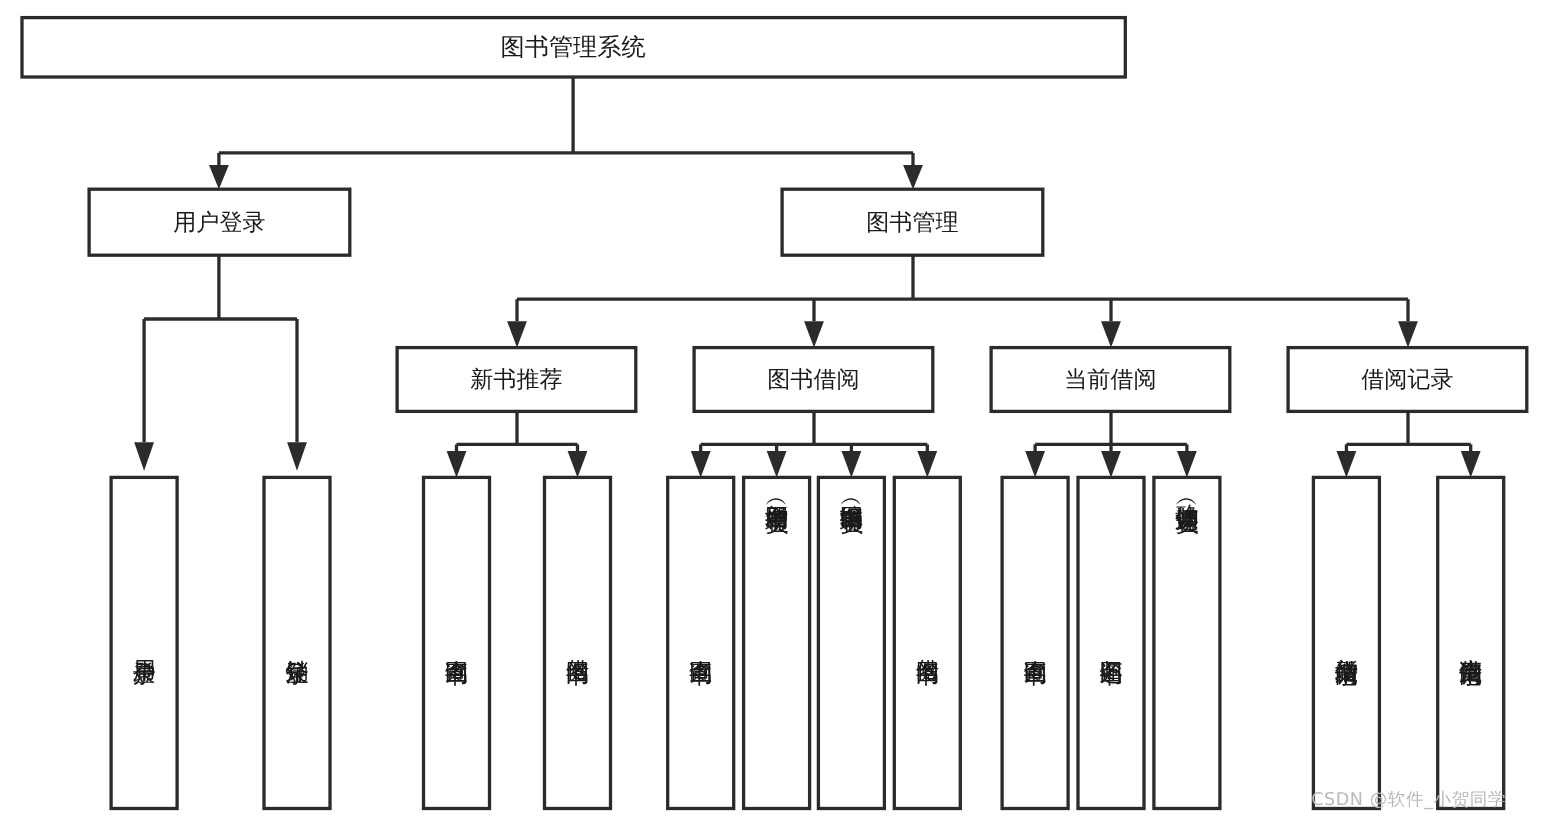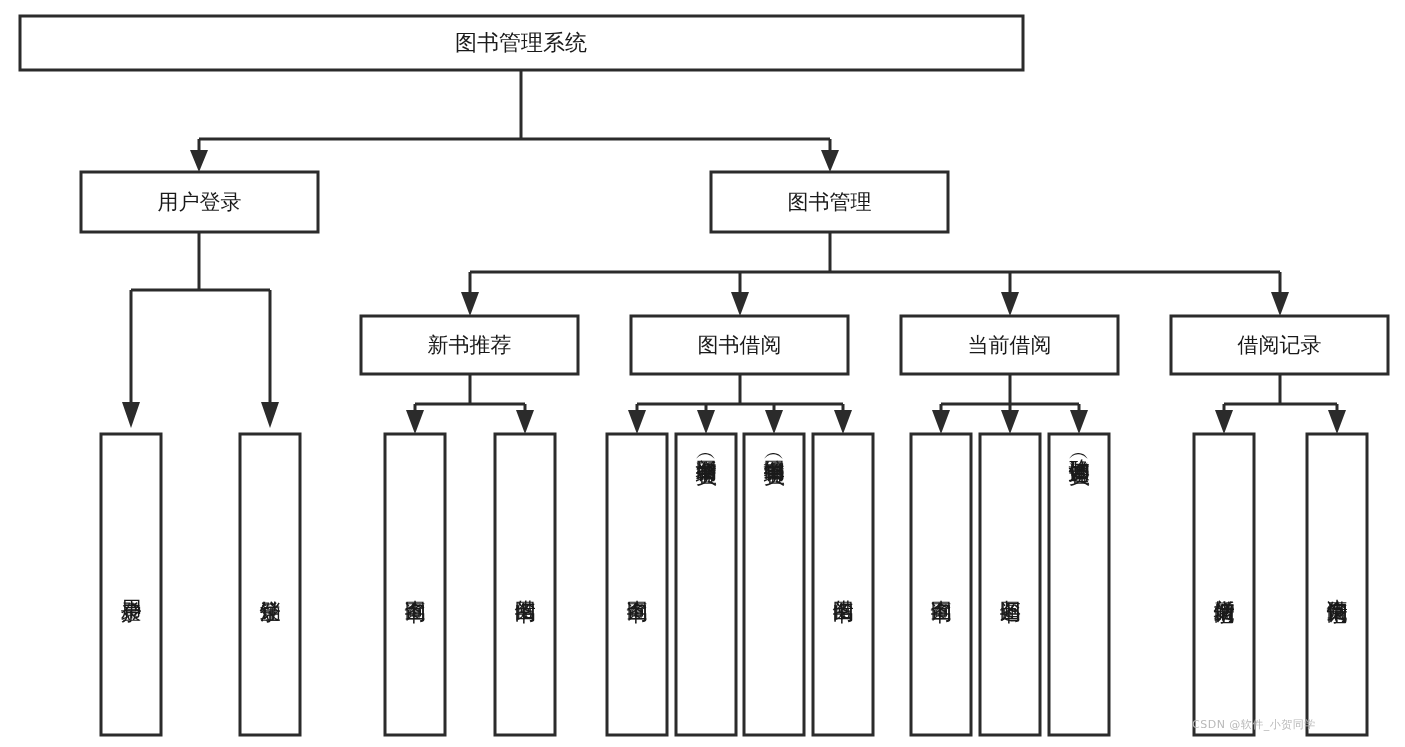--- a/index.html
+++ b/index.html
@@ -63,21 +63,21 @@
     writing-mode: vertical-rl;
     text-orientation: upright;
     letter-spacing: 1px;
     white-space: nowrap;
     pointer-events: none;
     text-align: center;
   }
   .watermark {
     position: absolute;
     font-family: "DejaVu Sans", "Liberation Sans", sans-serif;
-    font-size: 11px;
+    font-size: 16px;
     color: #b9b9b9;
     white-space: nowrap;
     letter-spacing: 0.5px;
   }
 </style>
 </head>
 <body>
 
 <div id="diagram-root">
 

